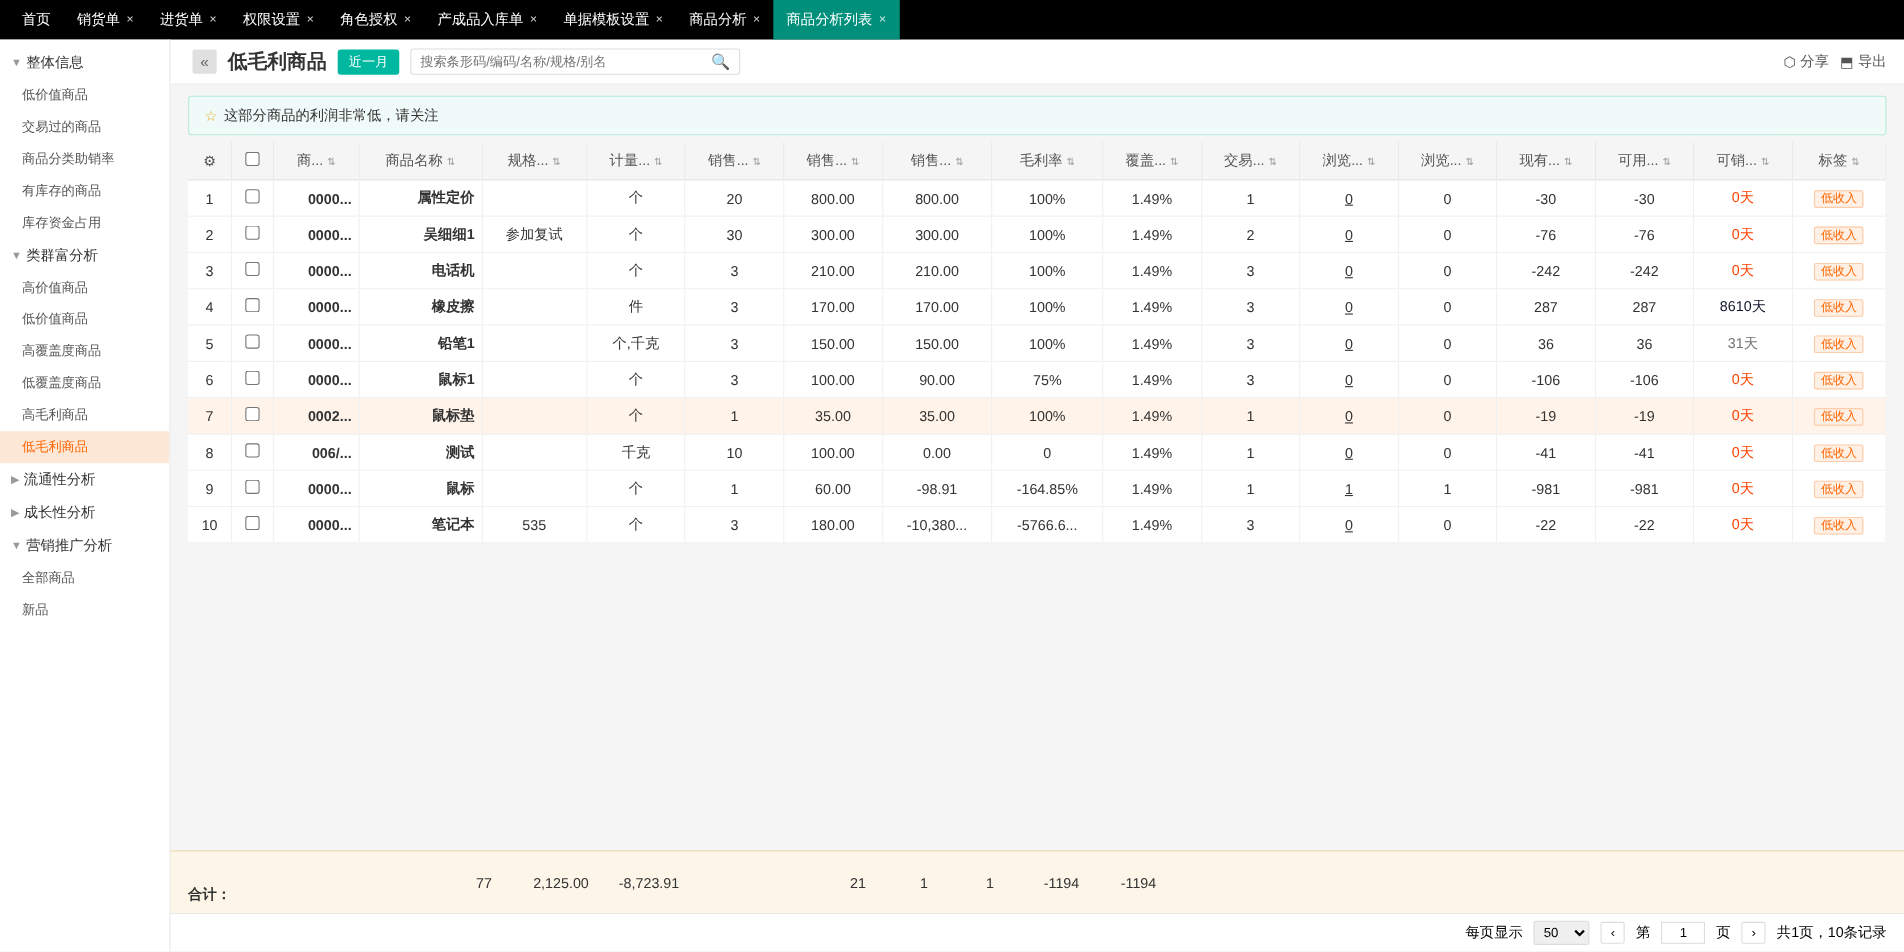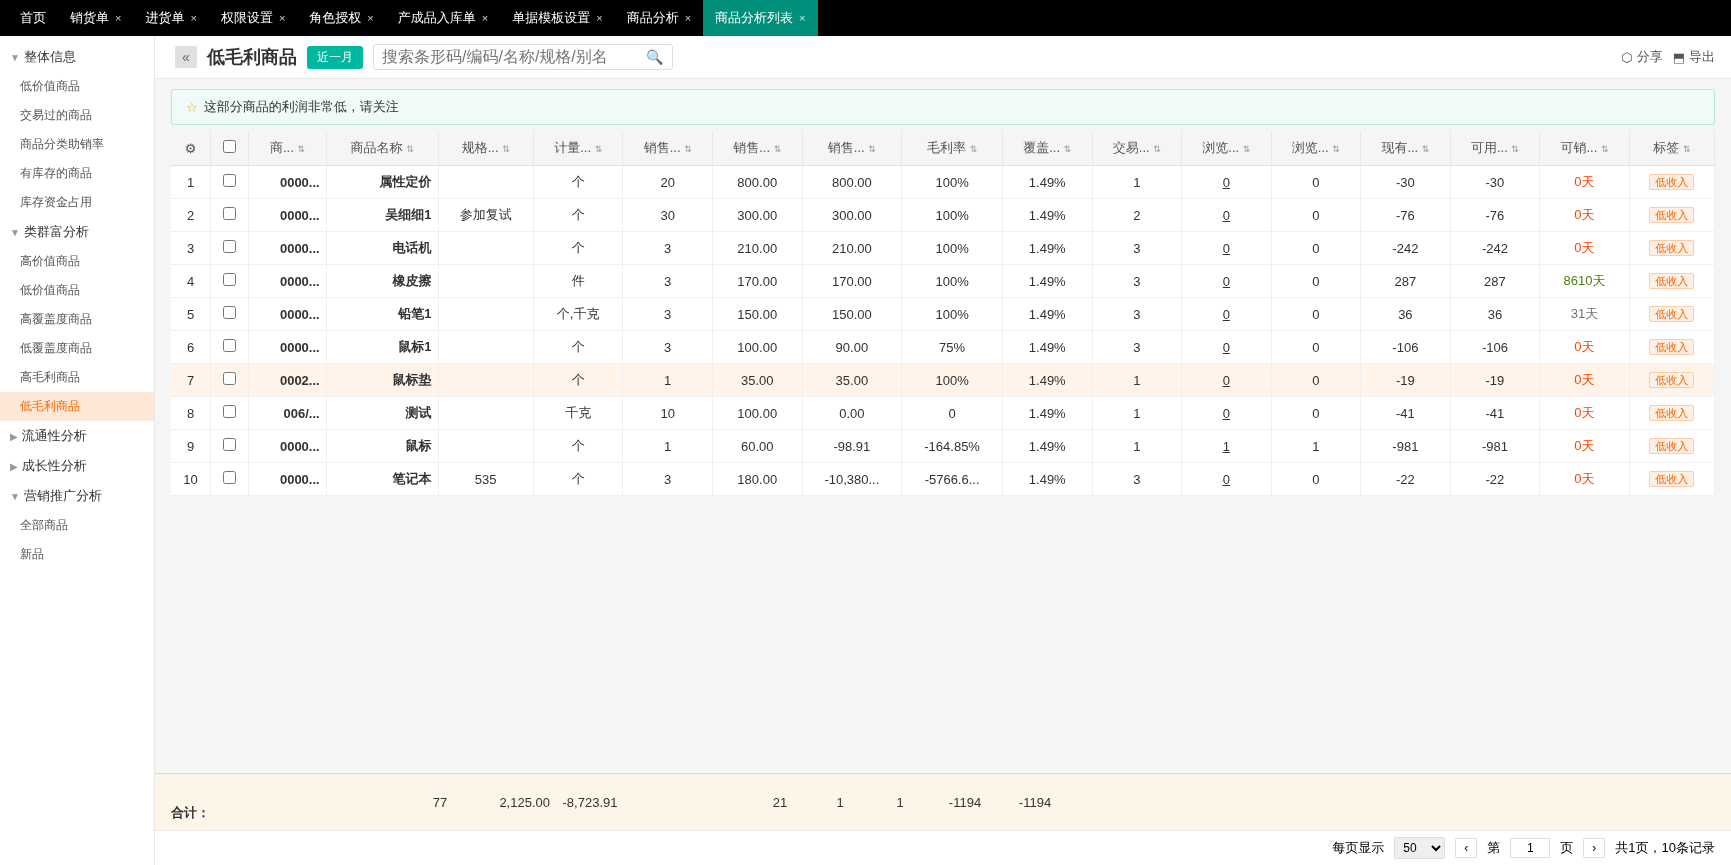--- a/index.html
+++ b/index.html
@@ -95,21 +95,21 @@
       align-items: center;
       border: 1px solid #ddd;
       border-radius: 3px;
       padding: 3px 8px;
       flex: 1;
       max-width: 300px;
     }
     .search-box input {
       border: none;
       outline: none;
-      font-size: 16px;
+      font-size: 12px;
       color: #999;
       width: 100%;
     }
     .search-icon { color: #bbb; font-size: 14px; }
     .header-actions { margin-left: auto; display: flex; gap: 10px; }
     .action-btn {
       display: flex;
       align-items: center;
       gap: 4px;
       color: #555;
@@ -450,21 +450,21 @@
       <td>3</td>
       <td>170.00</td>
       <td>170.00</td>
       <td>100%</td>
       <td>1.49%</td>
       <td>3</td>
       <td><span class="underline-val">0</span></td>
       <td>0</td>
       <td>287</td>
       <td>287</td>
-      <td style="color:#4d7c0f">8610天</td>
+      <td style="color:#0f172a">8610天</td>
       <td><span class="tag-badge">低收入</span></td>
     </tr>
             <tr>
       <td>5</td>
       <td><input type="checkbox" style=""></td>
       <td class="text-left">0000...</td>
       <td class="text-left">铅笔1</td>
       <td></td>
       <td>个,千克</td>
       <td>3</td>
@@ -583,21 +583,21 @@
           </tbody>
       </table>
     </div>
 
     <div class="table-footer">
       <span class="footer-label">合计：</span>
       <div class="footer-values">
         <span style="width:120px;display:inline-block;"></span>
         <span style="width:60px;display:inline-block;"></span>
         <span style="width:60px;display:inline-block;text-align:center;">77</span>
-        <span style="width:80px;display:inline-block;text-align:right;">2,125.00</span>
+        <span style="width:80px;display:inline-block;text-align:center;">2,125.00</span>
         <span style="width:80px;display:inline-block;text-align:center;">-8,723.91</span>
         <span style="width:60px;display:inline-block;"></span>
         <span style="width:60px;display:inline-block;"></span>
         <span style="width:60px;display:inline-block;text-align:center;">21</span>
         <span style="width:60px;display:inline-block;text-align:center;">1</span>
         <span style="width:60px;display:inline-block;text-align:center;">1</span>
         <span style="width:70px;display:inline-block;text-align:center;">-1194</span>
         <span style="width:70px;display:inline-block;text-align:center;">-1194</span>
       </div>
     </div>

